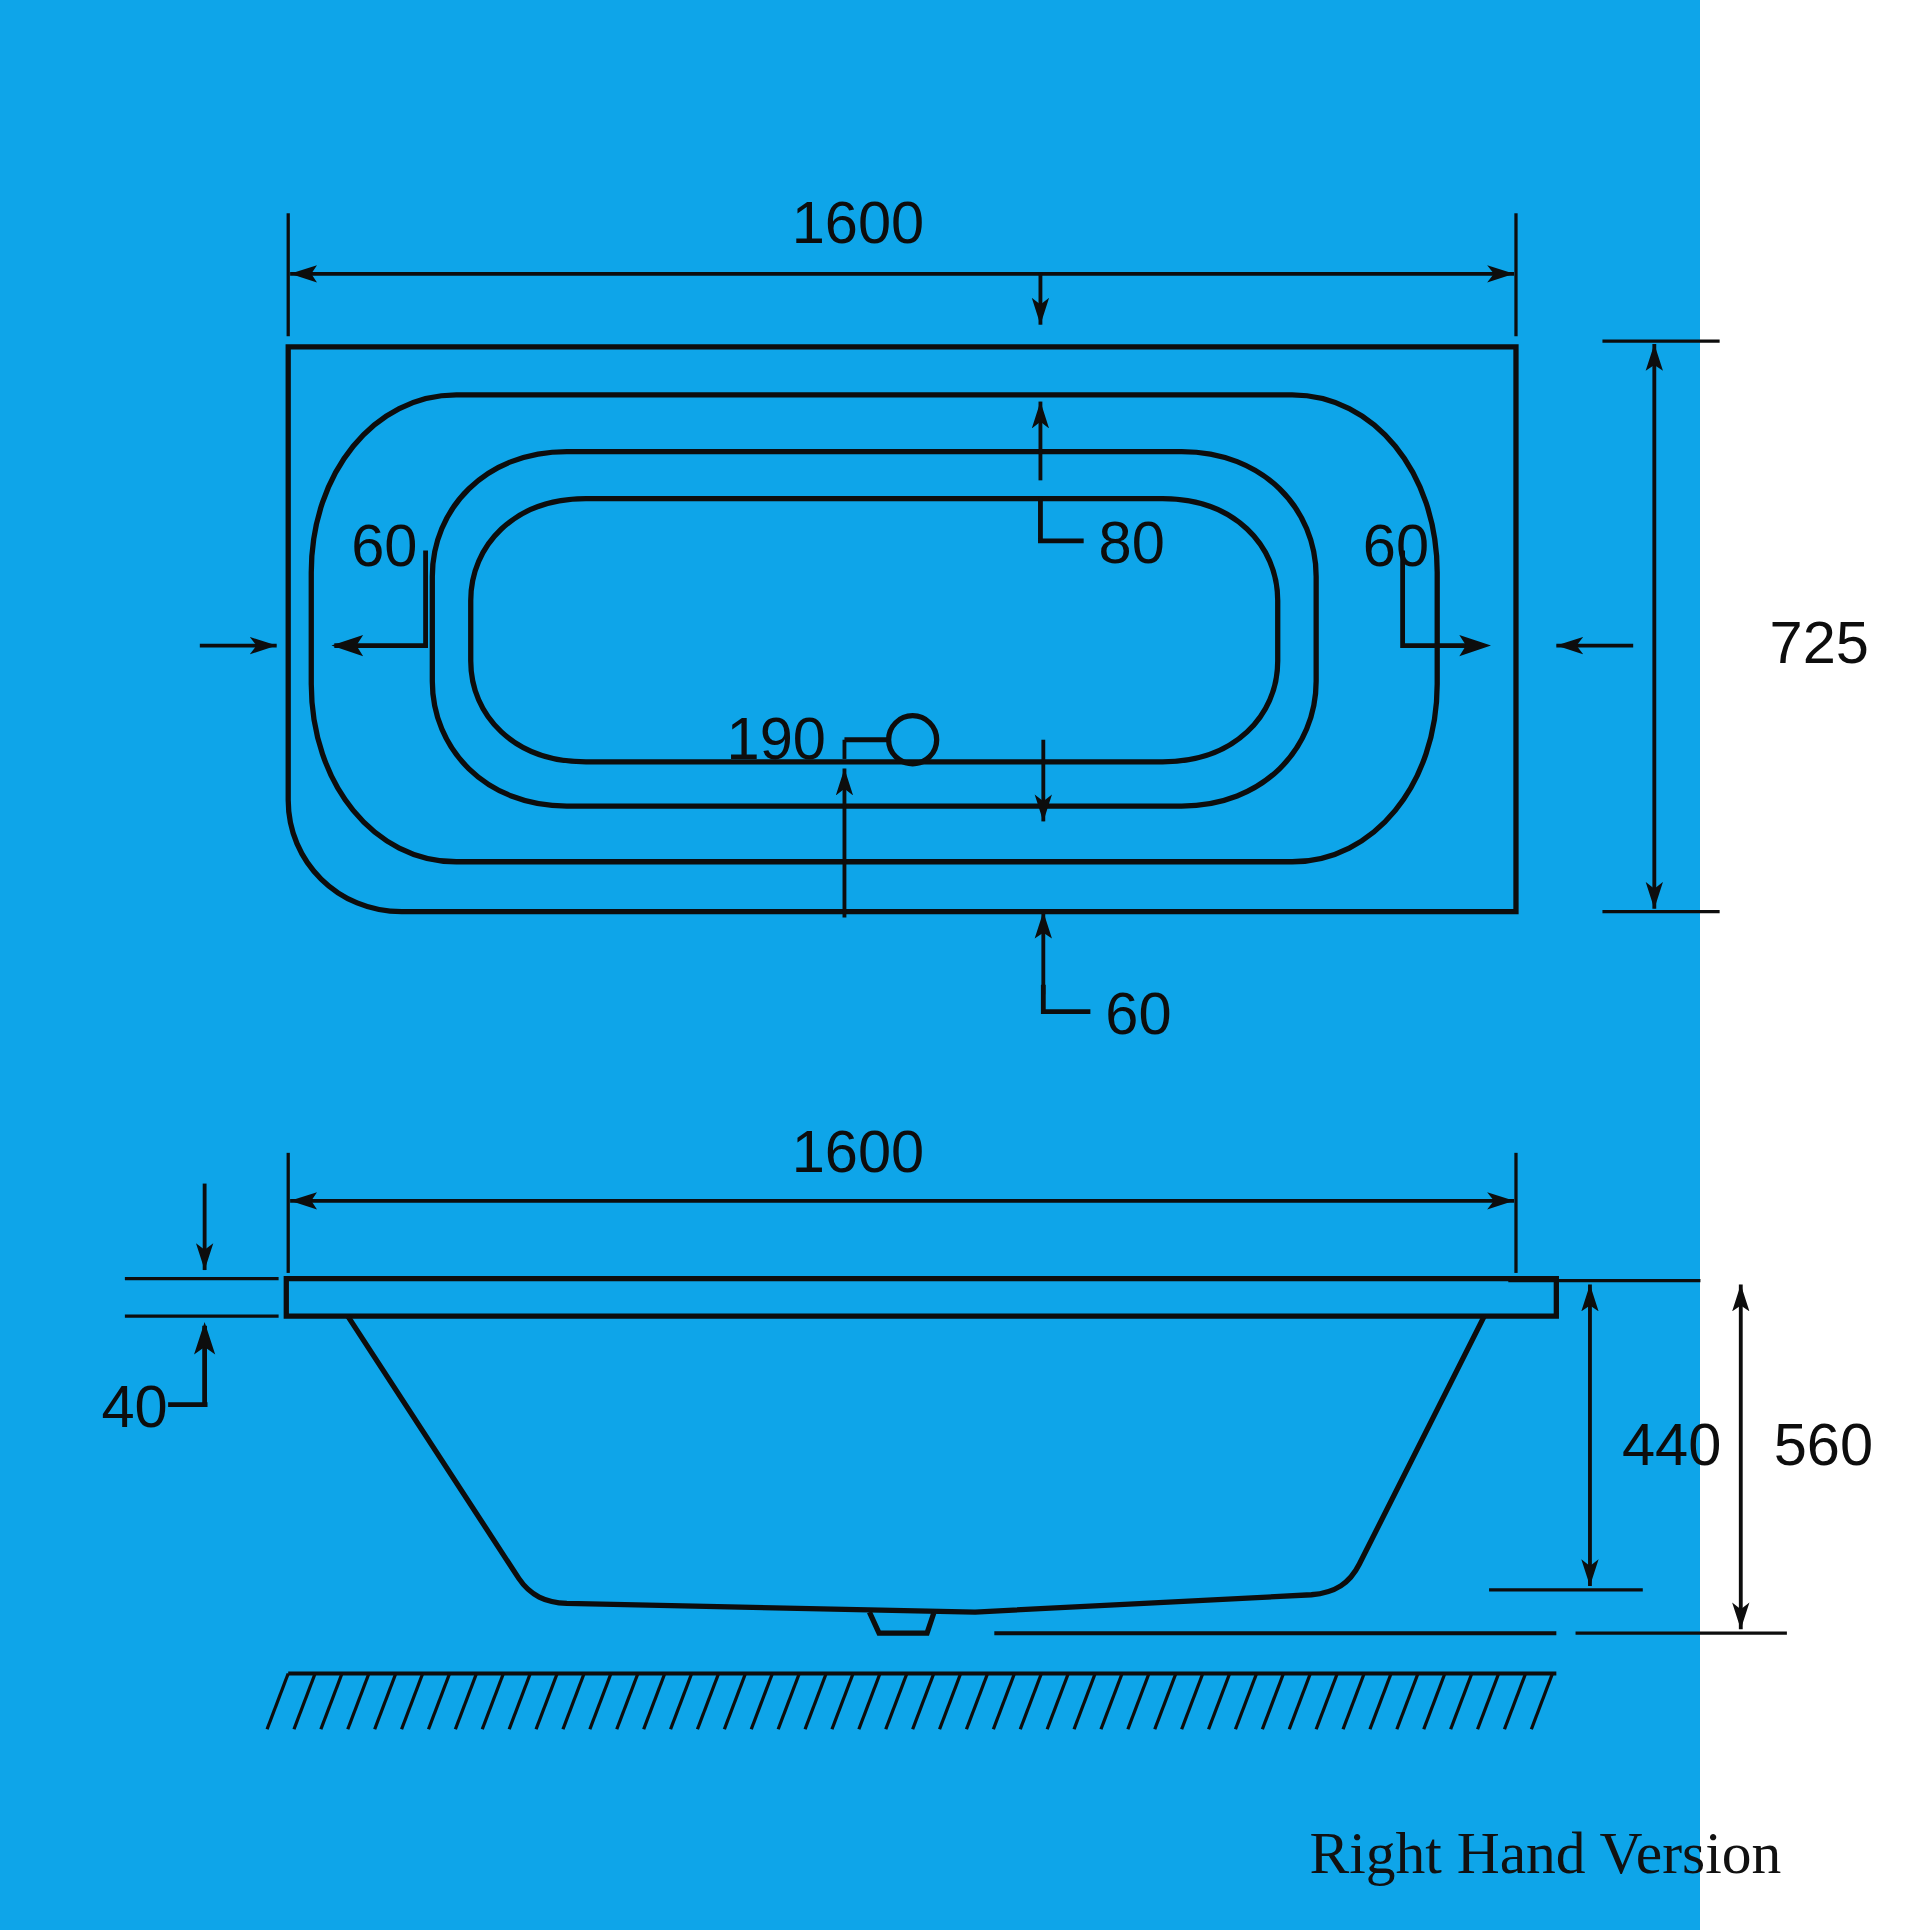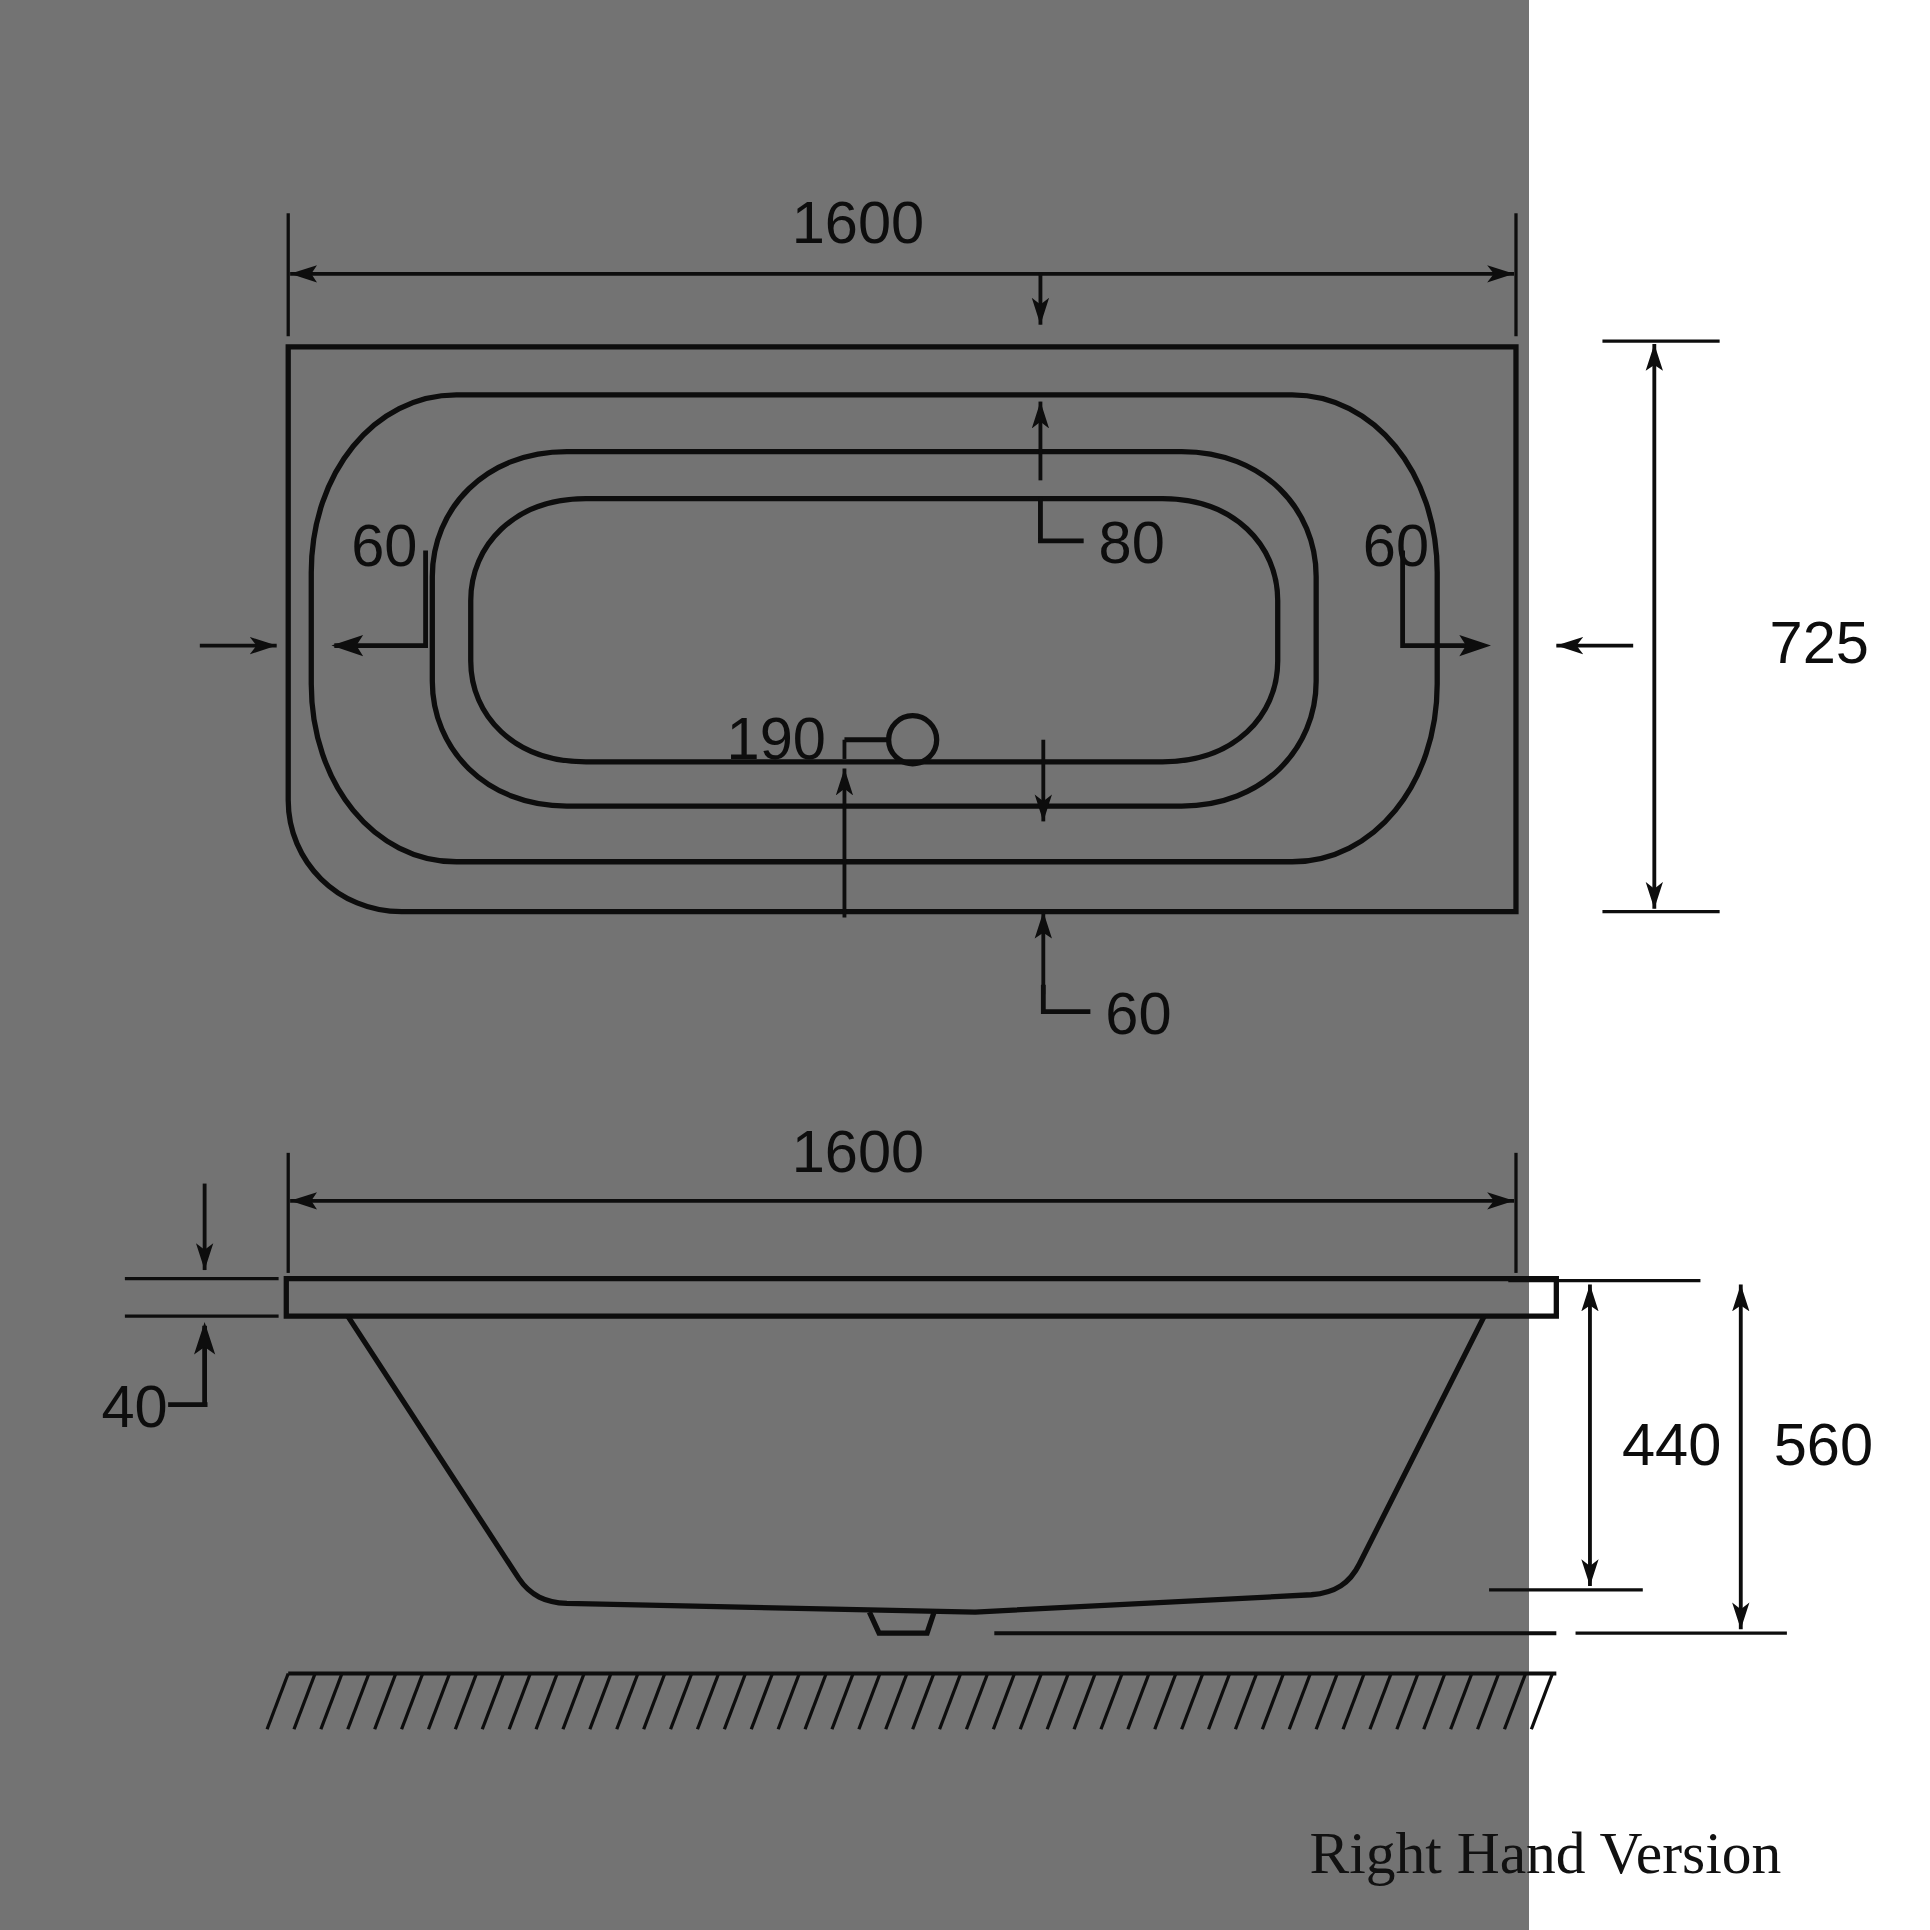--- a/index.html
+++ b/index.html
@@ -8,23 +8,23 @@
     background: #ffffff;
   }
   body {
     width: 1931px;
     height: 1931px;
     font-family: "Liberation Sans", sans-serif;
     overflow: hidden;
   }
   #sheet {
     position: relative;
-    width: 1529px;
+    width: 1700px;
     height: 1931px;
-    background: #737373;
+    background: #0ea5e9;
   }
   svg#drawing {
     position: absolute;
     left: 0;
     top: 0;
     width: 1931px;
     height: 1931px;
     display: block;
   }
   .dim-text {

